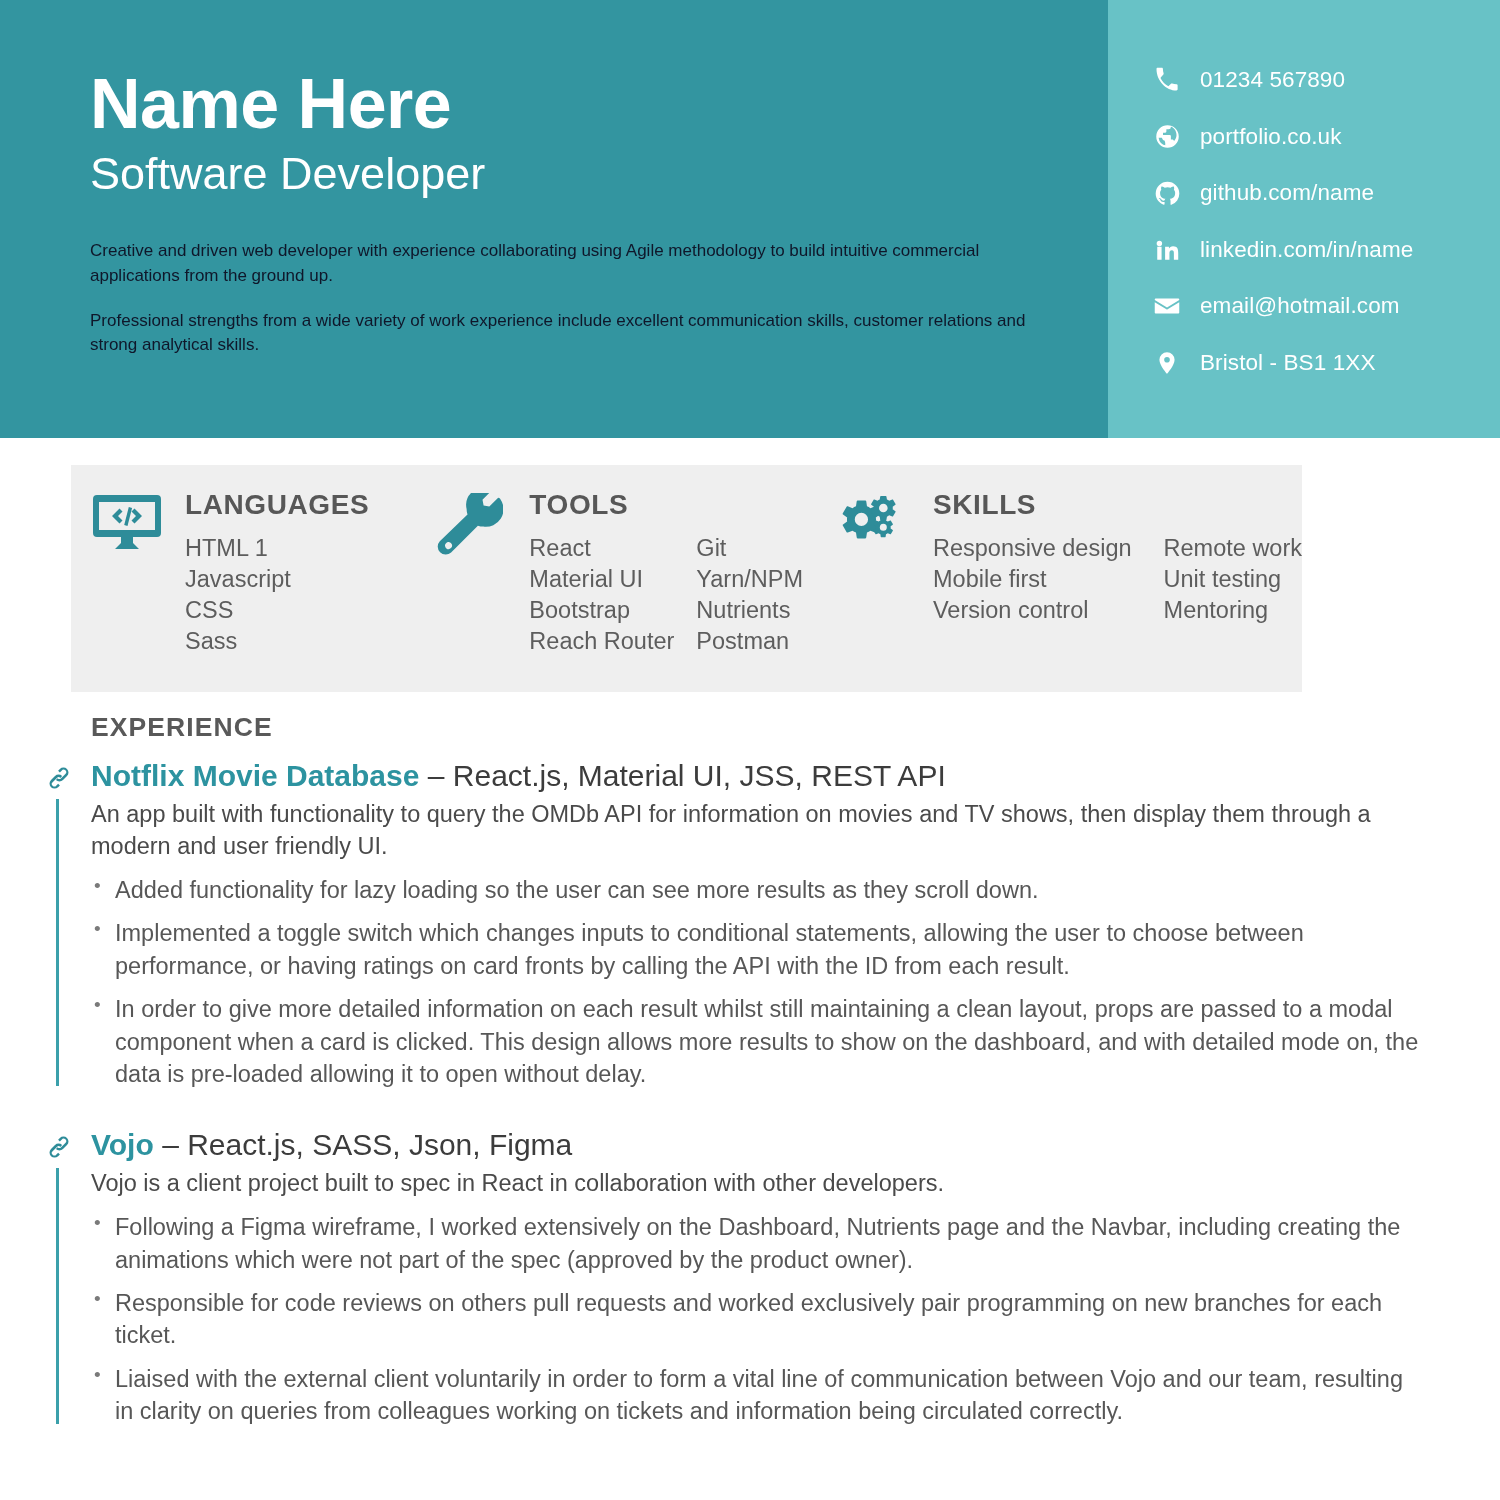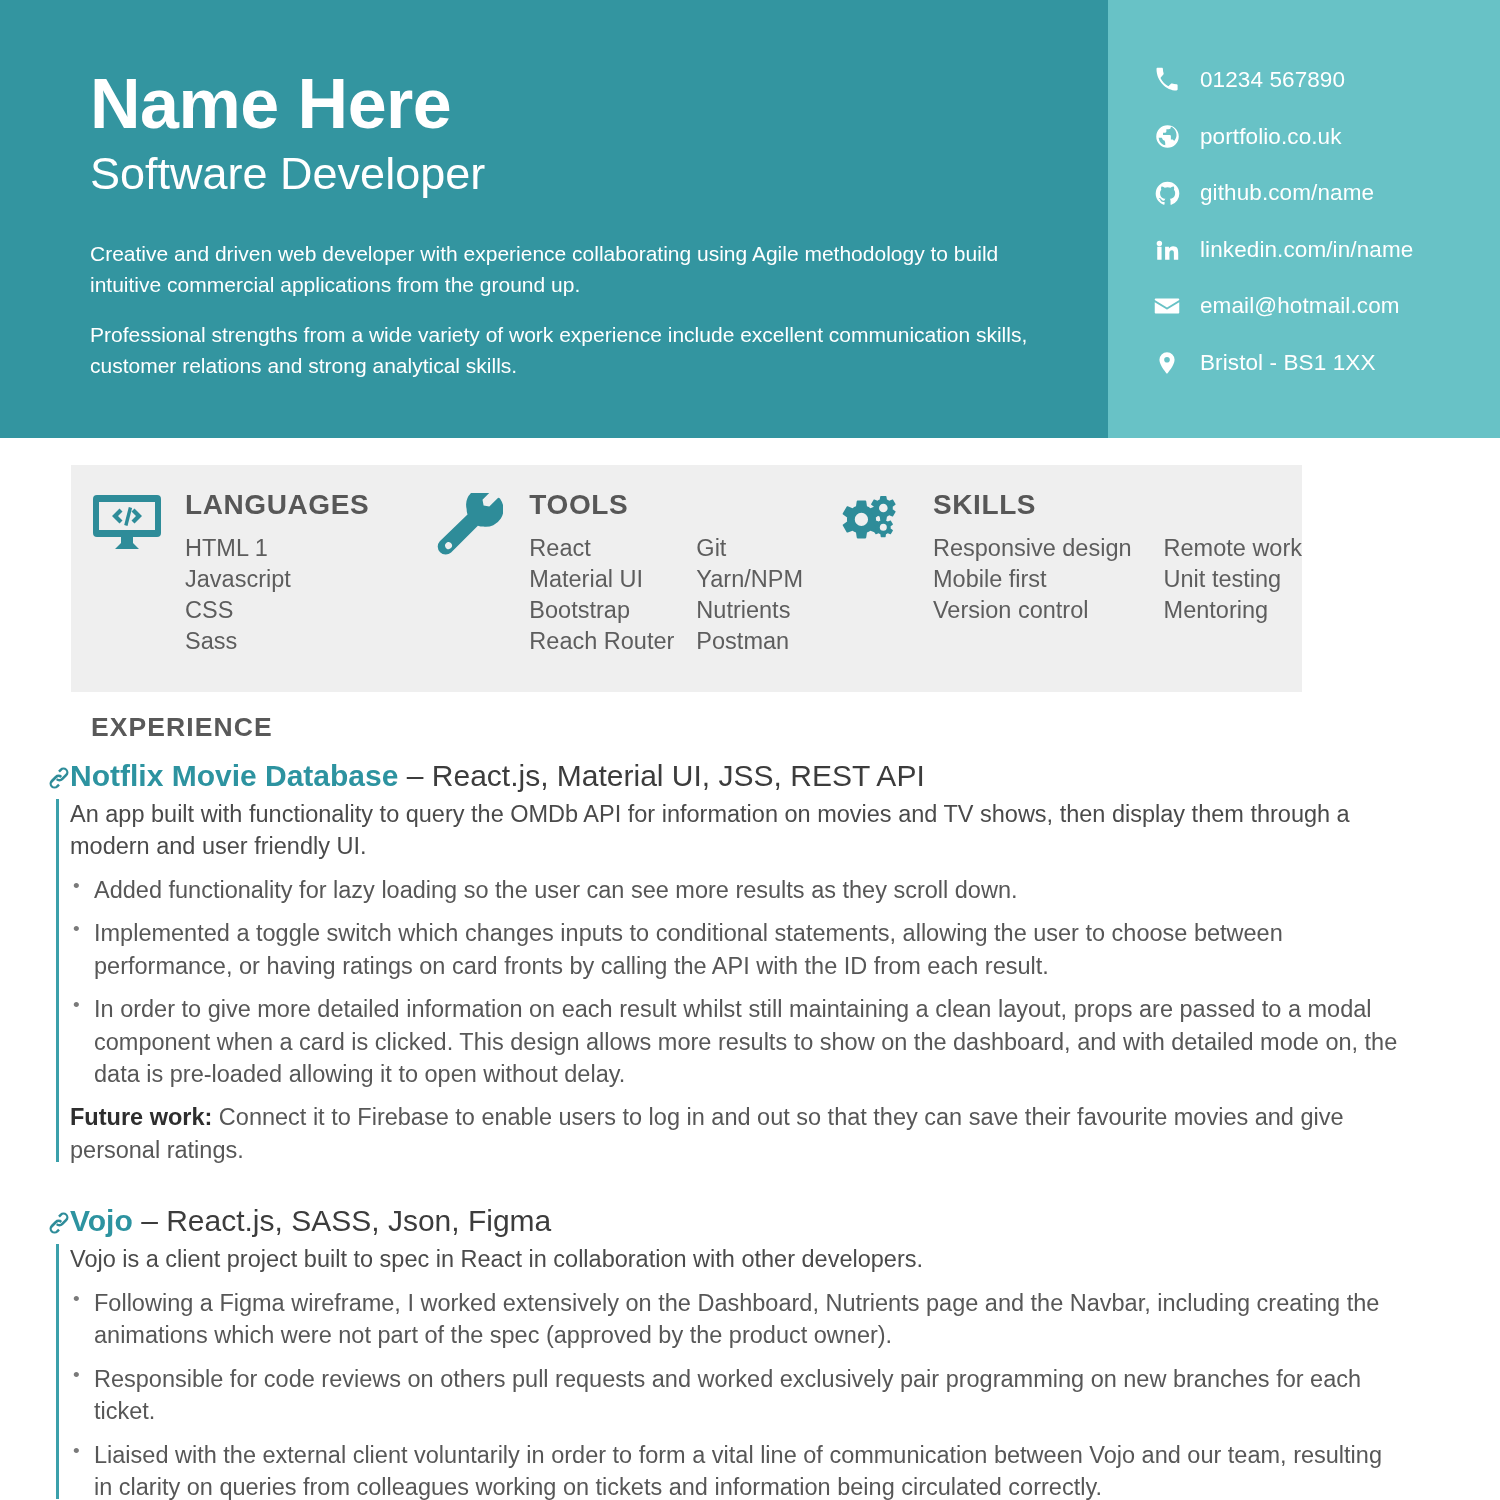--- a/index.html
+++ b/index.html
@@ -20,21 +20,21 @@
   .name {
     font-size: 70px; font-weight: bold; color: #ffffff;
     letter-spacing: -0.5px; line-height: 1.05;
   }
   .role {
     font-size: 45px; font-weight: normal; color: #ffffff;
     line-height: 1.15; margin-top: 6px; letter-spacing: 0px;
   }
   .summary-block { margin-top: 40px; width: 975px; }
   .summary-p {
-    font-size: 21px; color: #ffffff; line-height: 1.45;
+    font-size: 17px; color: #0f172a; line-height: 1.45;
     margin-bottom: 20px;
   }
   .summary-p:last-child { margin-bottom: 0; }
 
   .header-side {
     width: 392px; height: 438px;
     background: #68C2C6;
     padding: 52px 0 16px 38px;
   }
   .contact-row {
@@ -81,21 +81,21 @@
   .plist-2 { margin-left: 22px; }
   .pcol-skills .plist-2 { margin-left: 32px; }
 
   
   .exp-wrap { position: absolute; left: 0; top: 712px; width: 1500px; }
   .exp-heading {
     font-size: 26.5px; font-weight: bold; color: #595959;
     letter-spacing: 1.1px; margin-left: 91px; margin-bottom: 14px;
   }
 
-  .job { position: relative; padding-left: 70px; }
+  .job { position: relative; padding-left: 91px; }
   .job-icon {
     position: absolute; left: 44px; top: 6px;
     width: 30px; height: 30px;
   }
   .job-icon svg { display: block; fill: #2E8C99; }
   .job-bar {
     position: absolute; left: 56px; top: 42px; bottom: 4px;
     width: 3px; background: #3BA0AB;
   }
   .job-title {
@@ -287,23 +287,20 @@
       <span class="dash">– React.js, Material UI, JSS, REST API</span>
     </div>
     <div class="job-desc">An app built with functionality to query the OMDb API for information on movies and TV shows, then display them through a modern and user friendly UI.</div>
 
     <ul class="bullets">
       <li>Added functionality for lazy loading so the user can see more results as they scroll down.</li>
       <li>Implemented a toggle switch which changes inputs to conditional statements, allowing the user to choose between performance, or having ratings on card fronts by calling the API with the ID from each result.</li>
       <li>In order to give more detailed information on each result whilst still maintaining a clean layout, props are passed to a modal component when a card is clicked. This design allows more results to show on the dashboard, and with detailed mode on, the data is pre-loaded allowing it to open without delay.</li>
     </ul>
 
-    <div class="future">
-      <b>Future work:</b><span> Connect it to Firebase to enable users to log in and out so that they can save their favourite movies and give personal ratings.</span>
-    </div>
   </div>
 
   <div class="job job-2">
     <span class="job-icon">
       <svg width="30" height="30" viewBox="0 0 24 24">
           <path d="M9.5 13.6a4 4 0 005.7 0l3.2-3.2a4 4 0 10-5.7-5.7l-1.4 1.4 1.4 1.4 1.4-1.4a2 2 0 112.8 2.8l-3.2 3.2a2 2 0 01-2.8 0L9.5 13.6zm5-3.2a4 4 0 00-5.7 0l-3.2 3.2a4 4 0 105.7 5.7l1.4-1.4-1.4-1.4-1.4 1.4a2 2 0 11-2.8-2.8l3.2-3.2a2 2 0 012.8 0l1.4-1.5z"></path>
         </svg>
     </span>
     <span class="job-bar"></span>
 

